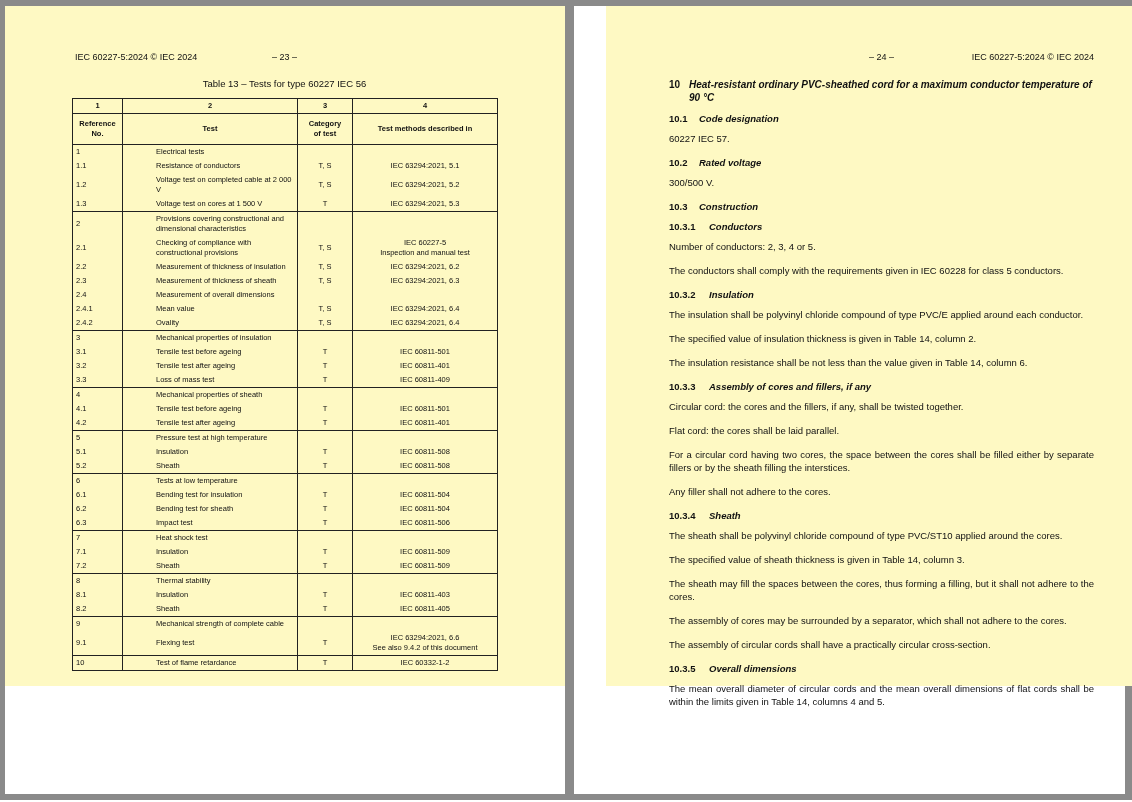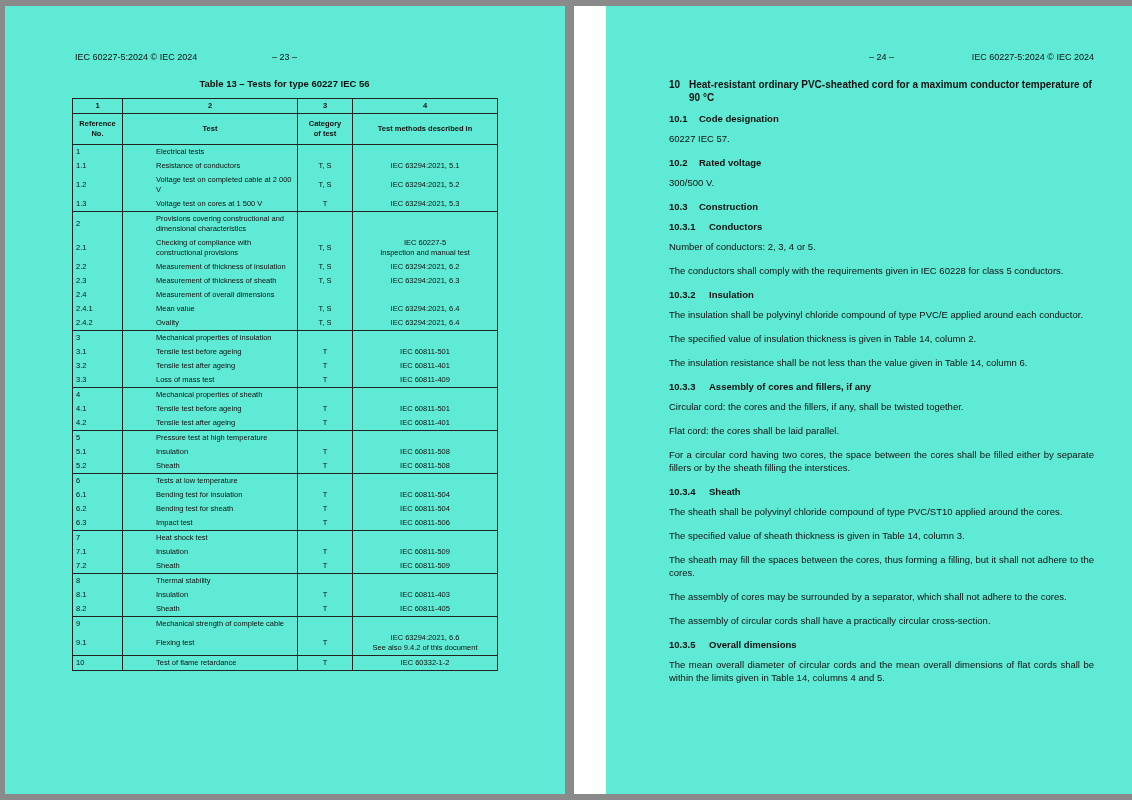--- a/index.html
+++ b/index.html
@@ -11,21 +11,21 @@
     overflow: hidden;
     position: relative;
   }
   .frame { position: absolute; background: #8a8a8a; }
   #frame-top    { left: 0; top: 0; width: 1132px; height: 6px; }
   #frame-bottom { left: 0; top: 794px; width: 1132px; height: 6px; }
   #frame-left   { left: 0; top: 0; width: 5px; height: 800px; }
   #frame-right  { left: 1125px; top: 0; width: 7px; height: 800px; }
   #frame-divider{ left: 565px; top: 0; width: 9px; height: 800px; }
 
-  .page { position: absolute; top: 6px; height: 788px; background: #5eead4; }
+  .page { position: absolute; top: 6px; height: 680px; background: #fef9c3; }
   #page-left  { left: 5px;  width: 560px; }
   #page-right { left: 606px; width: 551px; }
 
   
   .running-header {
     position: relative;
     margin-top: 46px;
     width: 425px;
     font-size: 9px;
     line-height: 11px;
@@ -33,21 +33,21 @@
     white-space: nowrap;
   }
   #page-left  .running-header { margin-left: 67px; }
   #page-right .running-header { margin-left: 63px; }
   .running-header .hdr-left  { position: absolute; left: 3px; }
   .running-header .hdr-right { position: absolute; right: 0; }
 
   
   .table-title {
     width: 425px; margin: 15px 0 0 67px;
-    text-align: center; font-weight: bold; font-size: 9.5px;
+    text-align: center; font-weight: normal; font-size: 9.5px;
   }
   table#table-13 {
     border-collapse: collapse; table-layout: fixed;
     width: 425px; margin: 9px 0 0 67px;
     font-size: 7.5px; line-height: 10px;
   }
   table#table-13 { border: 1px solid #222; }
   #table-13 th, #table-13 td {
     border-left: 1px solid #222; border-right: 1px solid #222;
     padding: 2px 3px;
@@ -69,21 +69,21 @@
     font-size: 9.5px; line-height: 13px;
   }
   #p24-content p.para { text-align: justify; margin: 0 0 11px 0; }
   #p24-content .h1, #p24-content .h2, #p24-content .h3 {
     display: flex; font-weight: bold; margin: 0 0 7px 0;
   }
   #p24-content .h1 { font-size: 10px; line-height: 13px; margin-bottom: 8px; }
   #p24-content .h1 .num { min-width: 20px; }
   #p24-content .h2 .num { min-width: 30px; }
   #p24-content .h3 .num { min-width: 40px; }
-  #p24-content .htext { flex: 1; }
+  #p24-content .htext { flex: 1; font-style: italic; }
 </style>
 </head>
 <body>
 
 <div class="frame" id="frame-top"></div>
 <div class="frame" id="frame-left"></div>
 <div class="frame" id="frame-right"></div>
 <div class="frame" id="frame-bottom"></div>
 <div class="frame" id="frame-divider"></div>
 
@@ -382,20 +382,21 @@
       <p class="para">The insulation shall be polyvinyl chloride compound of type PVC/E applied around each conductor.</p>
       <p class="para">The specified value of insulation thickness is given in Table 14, column 2.</p>
       <p class="para">The insulation resistance shall be not less than the value given in Table 14, column 6.</p>
       <div class="h3">
         <span class="num">10.3.3</span>
         <span class="htext">Assembly of cores and fillers, if any</span>
       </div>
       <p class="para">Circular cord: the cores and the fillers, if any, shall be twisted together.</p>
       <p class="para">Flat cord: the cores shall be laid parallel.</p>
       <p class="para">For a circular cord having two cores, the space between the cores shall be filled either by separate fillers or by the sheath filling the interstices.</p>
+      <p class="para">Any filler shall not adhere to the cores.</p>
       <div class="h3">
         <span class="num">10.3.4</span>
         <span class="htext">Sheath</span>
       </div>
       <p class="para">The sheath shall be polyvinyl chloride compound of type PVC/ST10 applied around the cores.</p>
       <p class="para">The specified value of sheath thickness is given in Table 14, column 3.</p>
       <p class="para">The sheath may fill the spaces between the cores, thus forming a filling, but it shall not adhere to the cores.</p>
       <p class="para">The assembly of cores may be surrounded by a separator, which shall not adhere to the cores.</p>
       <p class="para">The assembly of circular cords shall have a practically circular cross-section.</p>
       <div class="h3">

